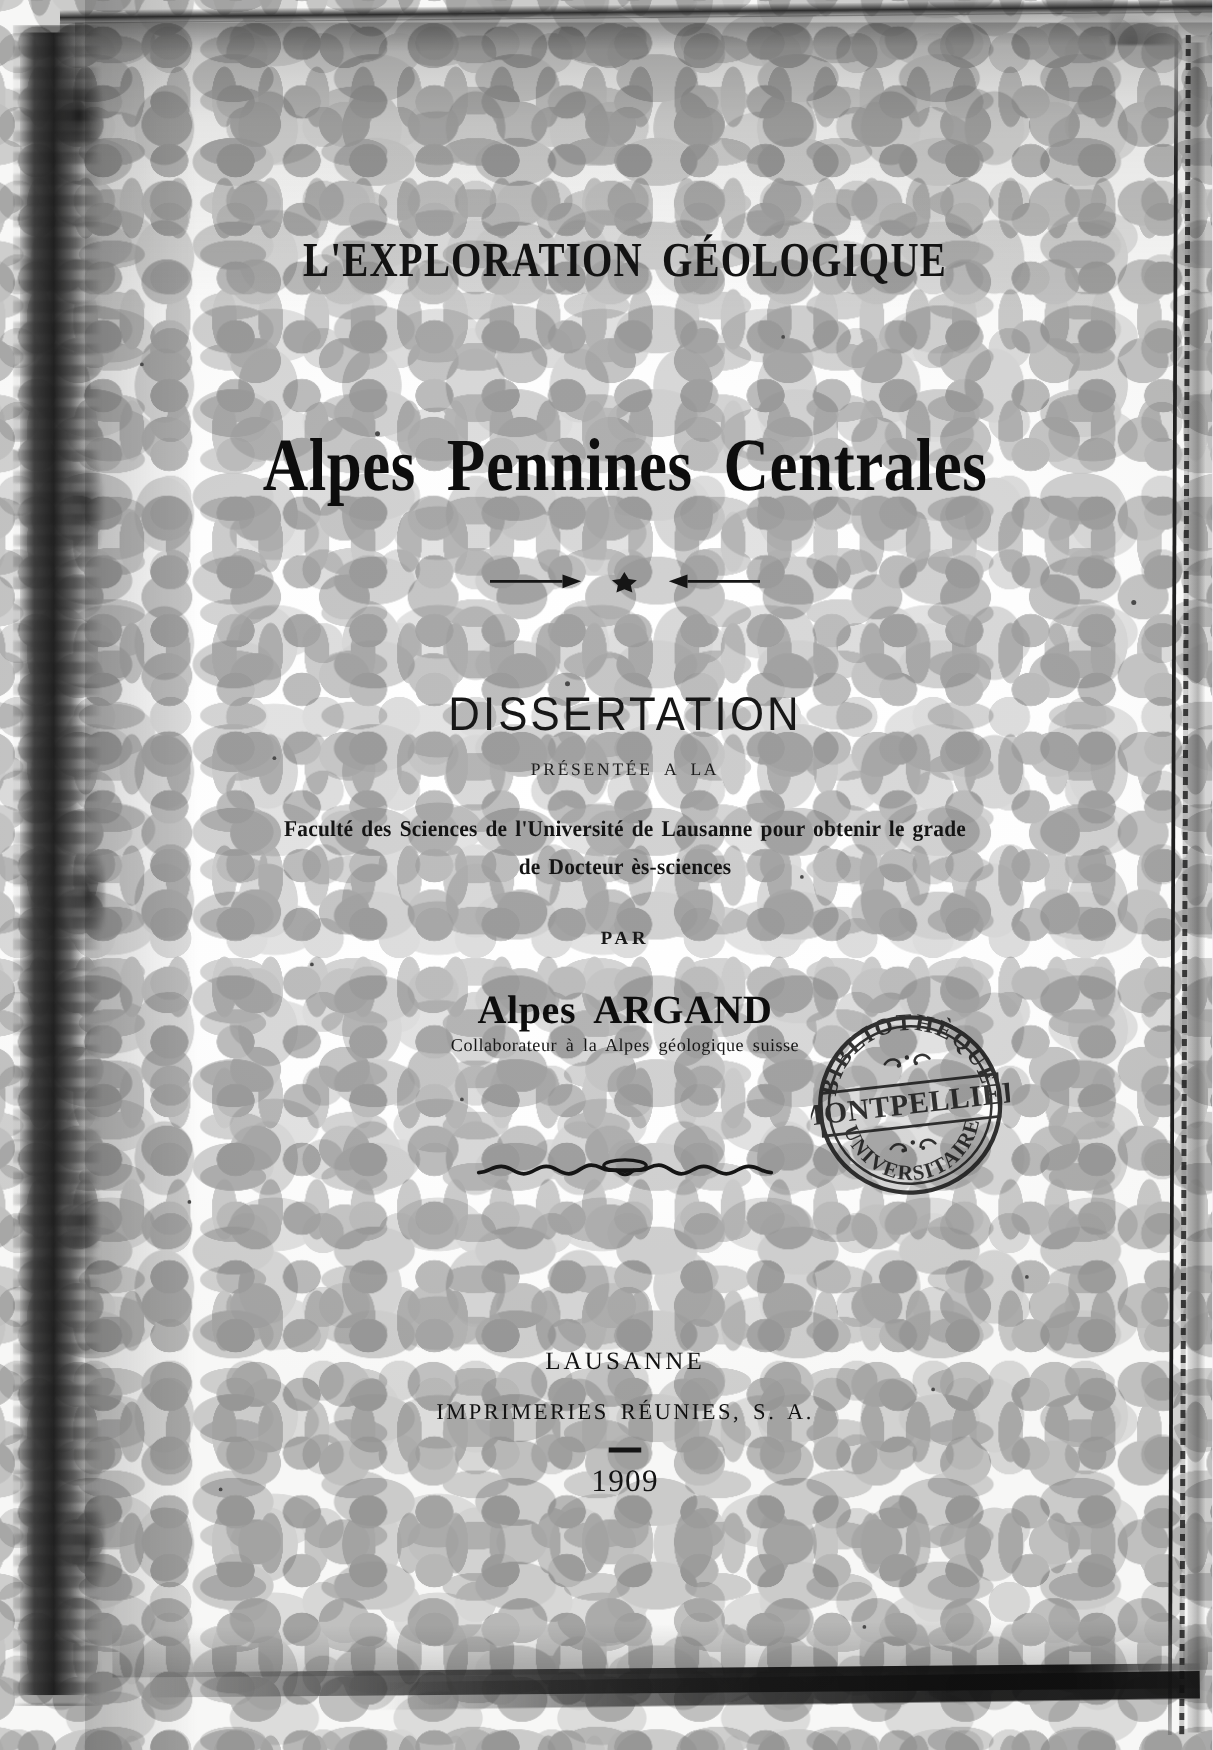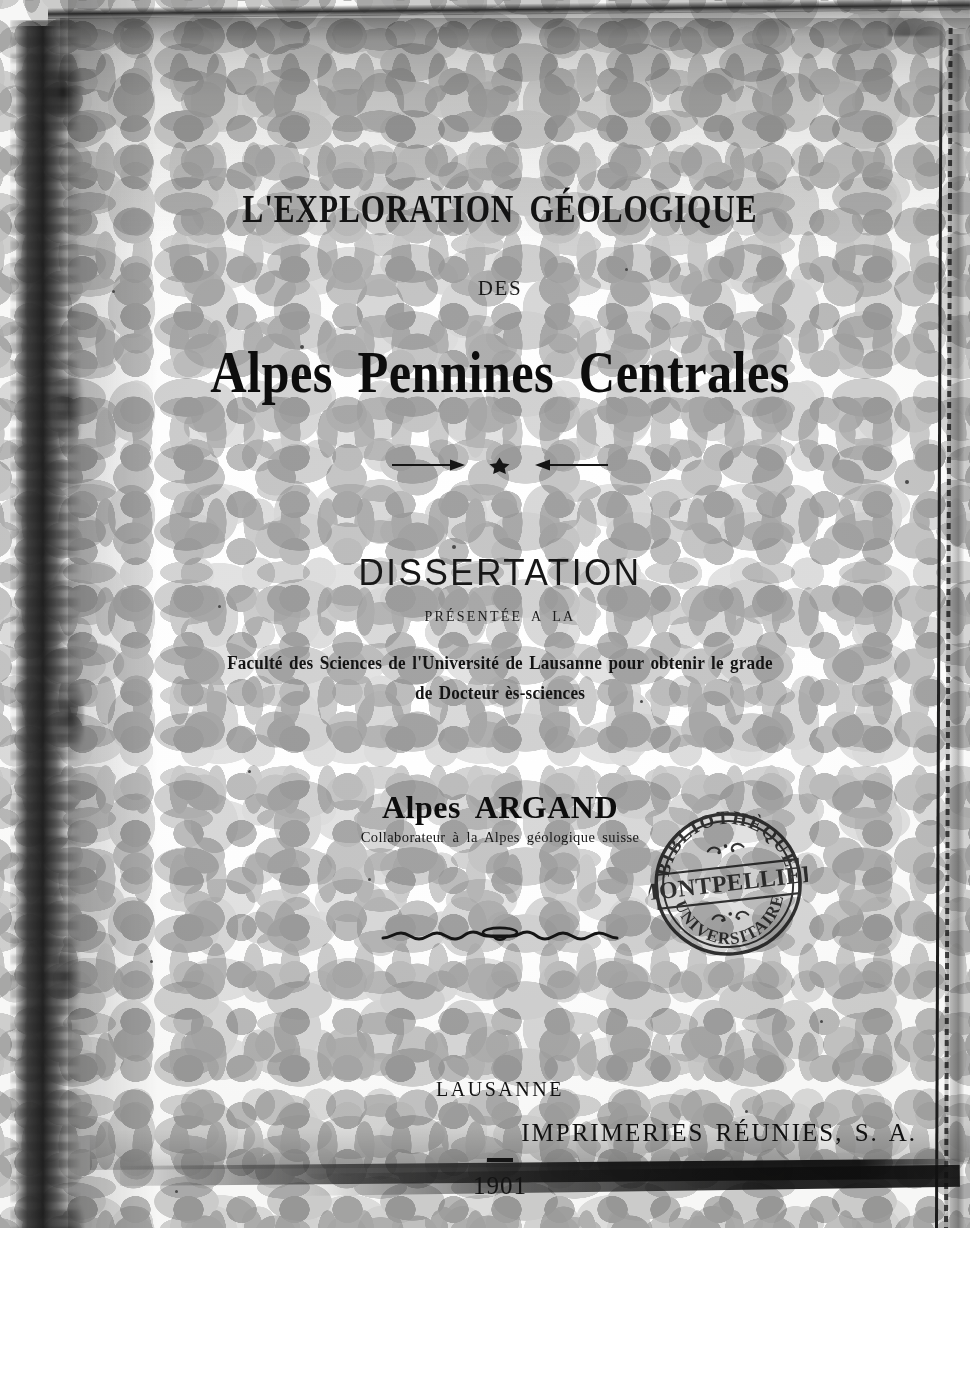--- a/index.html
+++ b/index.html
@@ -7,21 +7,21 @@
     padding: 0;
     background: #ffffff;
   }
   body {
     font-family: "Liberation Serif", "DejaVu Serif", serif;
   }
 
   #page {
     position: relative;
     width: 970px;
-    height: 1228px;
+    height: 1400px;
     overflow: hidden;
     background: #f9a8d4;
   }
 
   
   .paper {
     position: absolute;
     left: 0; top: 0;
     width: 970px; height: 1400px;
     background:
@@ -308,26 +308,25 @@
 
   .t-city {
     position: absolute;
     left: 0; top: 1078px; width: 810px;
     font-size: 20px;
     letter-spacing: 2.5px;
     color: #121212;
   }
   .t-printer {
     position: absolute;
-    left: 12px; top: 1119px; width: 810px;
-    font-size: 25px;
+    left: 0; top: 1119px; width: 810px;
+    font-size: 18px;
     letter-spacing: 2px;
     word-spacing: 3px;
     color: #121212;
-    text-align: right;
   }
   .orn-dash {
     position: absolute;
     left: 50%; top: 1158px;
     transform: translateX(-50%);
     width: 26px; height: 4px;
     background: #141414;
   }
   .t-year {
     position: absolute;
@@ -391,21 +390,20 @@
   <div class="speck" style="left:745px; top:1110px; width:3px; height:3px;"></div>
   <div class="speck" style="left:175px; top:1190px; width:3px; height:3px;"></div>
   <div class="speck" style="left:905px; top:480px; width:4px; height:4px;"></div>
   <div class="speck" style="left:690px; top:1300px; width:3px; height:3px;"></div>
   <div class="speck" style="left:150px; top:960px; width:3px; height:3px;"></div>
 
   <div class="content">
 
     <div class="t-title">L'EXPLORATION GÉOLOGIQUE</div>
 
-    <div class="t-des">DES</div>
 
     <div class="t-maintitle">Alpes Pennines Centrales</div>
 
     <div class="orn-arrow">
       <svg width="810" height="26" viewBox="0 0 810 26" xmlns="http://www.w3.org/2000/svg">
         <line x1="297" y1="13" x2="355" y2="13" stroke="#151515" stroke-width="2.2"></line>
         <polygon points="355,7.5 370,13 355,18.5" fill="#151515"></polygon>
         <path d="M405 5 L408.4 11.2 L415 12.2 L410.2 16.6 L411.4 23 L405 20 L398.6 23 L399.8 16.6 L395 12.2 L401.6 11.2 Z" fill="#151515" transform="translate(-0.5,0) scale(1,0.92) translate(0,1)"></path>
         <polygon points="455,7.5 440,13 455,18.5" fill="#151515"></polygon>
         <line x1="455" y1="13" x2="513" y2="13" stroke="#151515" stroke-width="2.2"></line>
@@ -414,20 +412,21 @@
 
     <div class="t-dissertation">DISSERTATION</div>
 
     <div class="t-presentee">PRÉSENTÉE A LA</div>
 
     <div class="t-faculty">
       <div>Faculté des Sciences de l'Université de Lausanne pour obtenir le grade</div>
       <div>de Docteur ès-sciences</div>
     </div>
 
+    <div class="t-par">PAR</div>
 
     <div class="t-author">Alpes ARGAND</div>
 
     <div class="t-collab">Collaborateur à la Alpes géologique suisse</div>
 
     <div class="orn-wave">
       <svg width="810" height="40" viewBox="0 0 810 40" xmlns="http://www.w3.org/2000/svg">
         <path d="M288 26
                  C296 26, 298 21, 306 21
                  C314 21, 316 27, 324 27
@@ -446,21 +445,21 @@
         <path d="M398 24 C402 29, 408 29, 412 24" fill="none" stroke="#151515" stroke-width="2.4" stroke-linecap="round"></path>
       </svg>
     </div>
 
     <div class="t-city">LAUSANNE</div>
 
     <div class="t-printer">IMPRIMERIES RÉUNIES, S. A.</div>
 
     <div class="orn-dash"></div>
 
-    <div class="t-year">1901</div>
+    <div class="t-year">1909</div>
   </div>
 
   <div class="stamp">
     <svg width="160" height="152" viewBox="0 0 160 152" xmlns="http://www.w3.org/2000/svg">
       <defs>
         <path id="arcTop" d="M 20 80 A 60 62 0 0 1 140 80"></path>
         <path id="arcBottom" d="M 24 80 A 56 58 0 0 0 136 80"></path>
       </defs>
 
       <ellipse cx="80" cy="78" rx="72" ry="70" fill="none" stroke="#1a1a1a" stroke-width="3.4"></ellipse>

